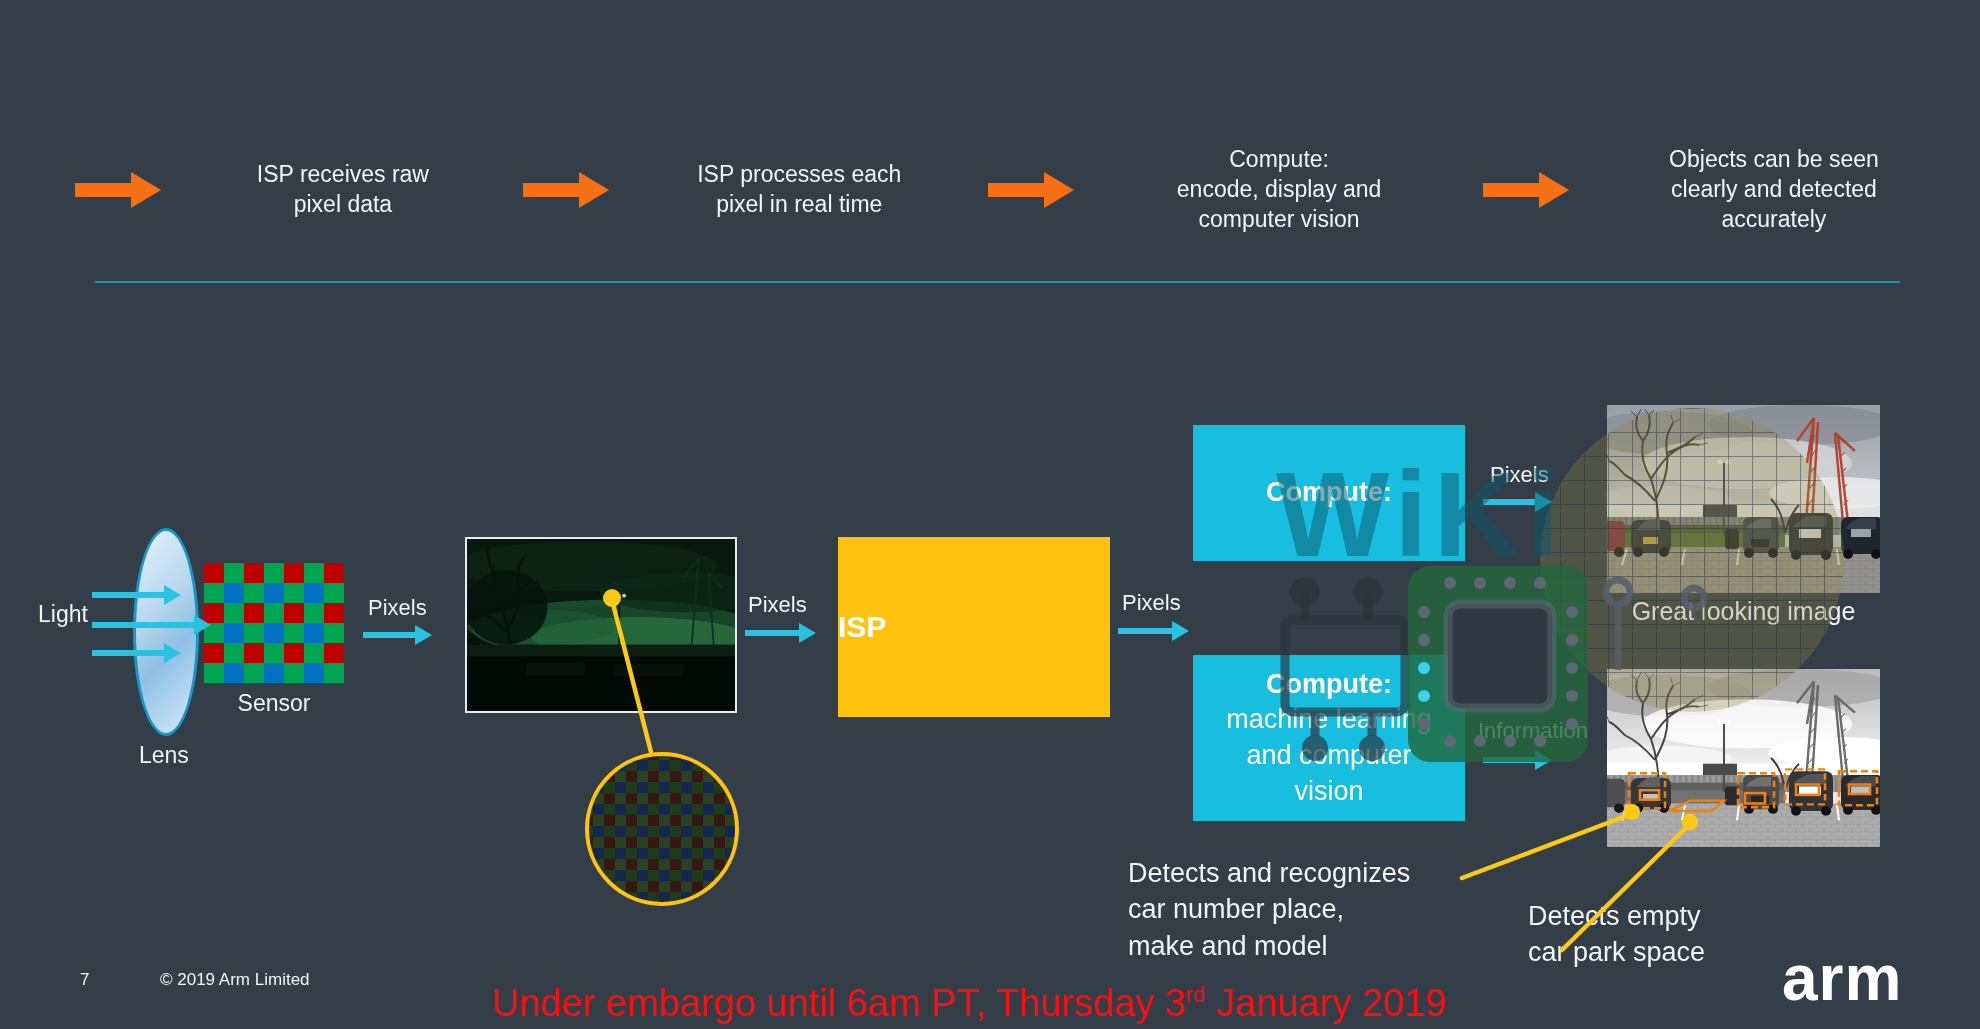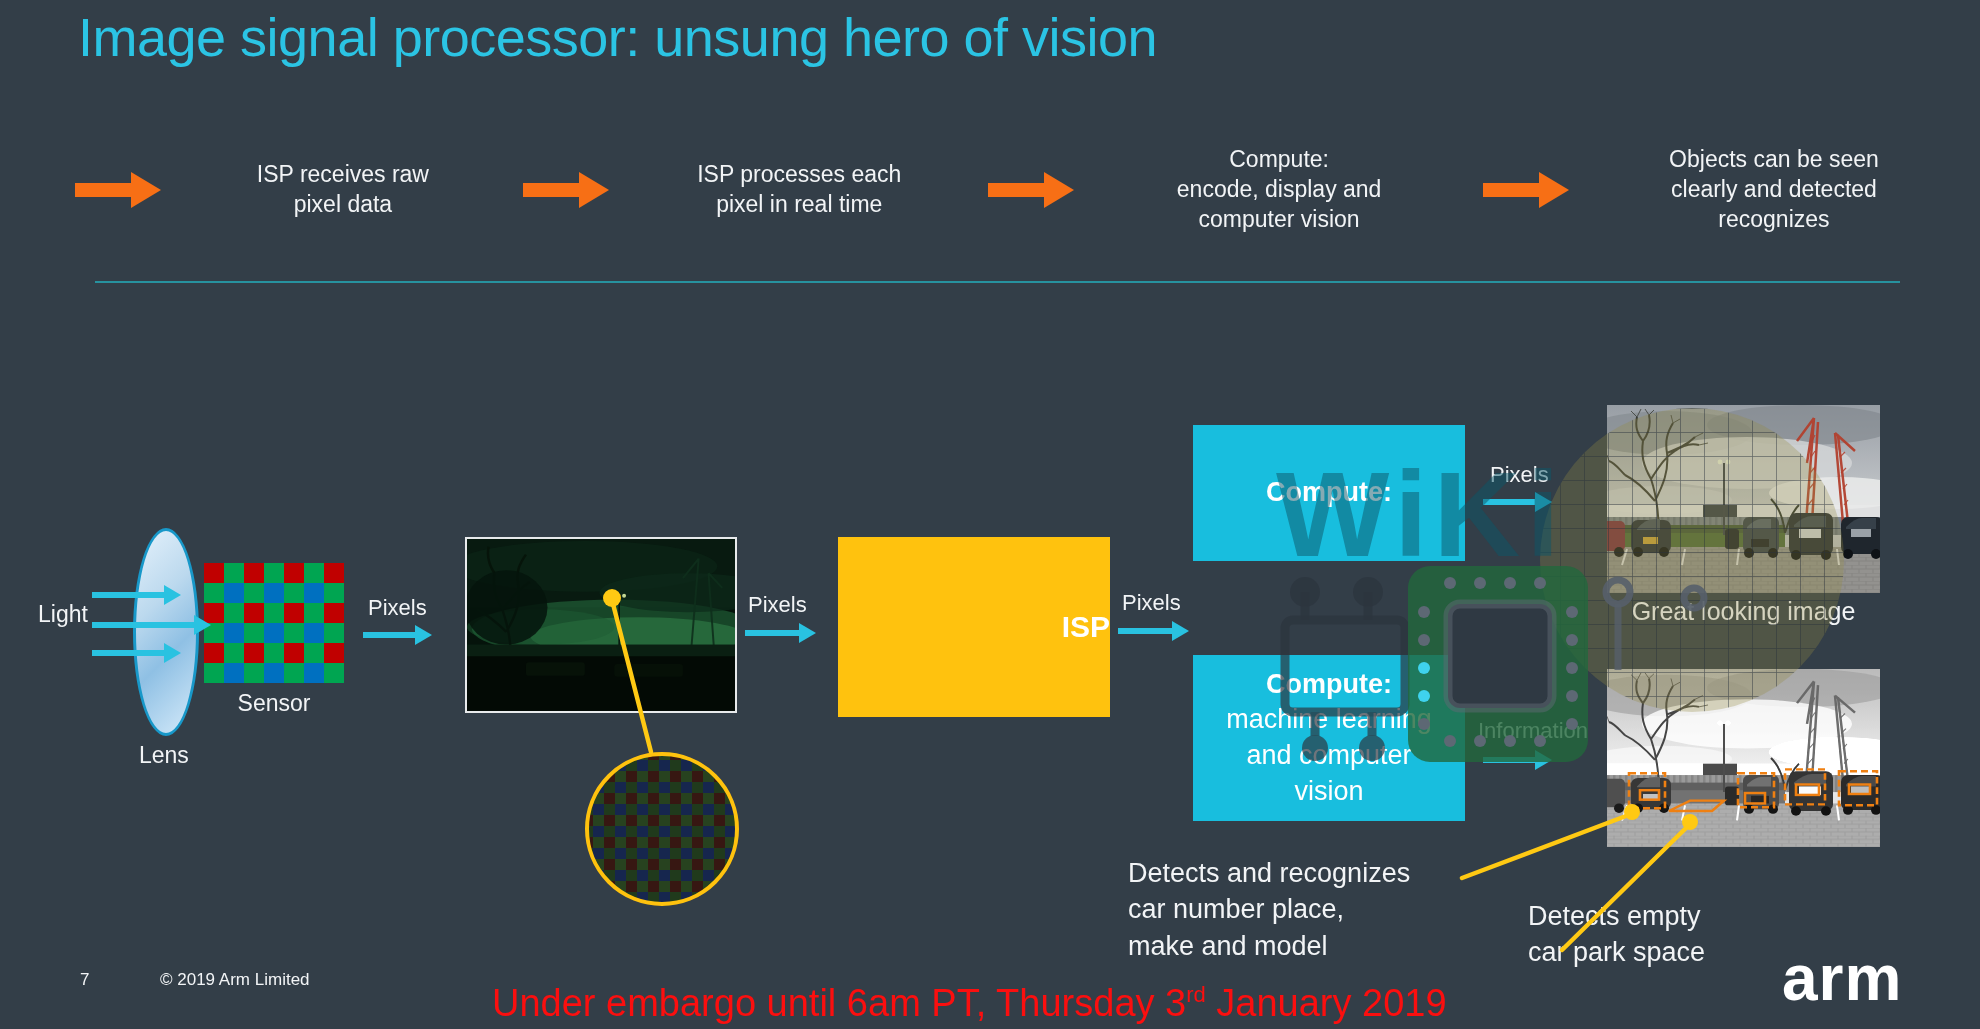--- a/index.html
+++ b/index.html
@@ -31,21 +31,21 @@
   .lbl{font-size:23px;color:#f2f4f6;}
   .lbl-sm{font-size:22px;color:#f2f4f6;}
 
   
   .lens{left:133px;top:528px;width:60px;height:202px;border-radius:50%;
     background:linear-gradient(135deg,#e4f1fb 0%,#bcd9ee 35%,#8fc0e4 60%,#d6ebfa 100%);
     border:3px solid #1898c9;z-index:2;}
   .light-arrow{z-index:3;}
 
   
-  .isp-box{left:838px;top:537px;width:272px;height:180px;background:#ffc20e;display:flex;align-items:center;justify-content:flex-end;}
+  .isp-box{left:838px;top:537px;width:272px;height:180px;background:#ffc20e;display:flex;align-items:center;justify-content:flex-start;}
   .isp-box .t{font-size:30px;font-weight:bold;color:#ffffff;}
   .isp-caption{left:842px;top:733px;font-size:25px;line-height:1.32;}
 
   
   .cbox{background:#18bede;color:#fff;display:flex;flex-direction:column;align-items:center;justify-content:center;font-size:27px;line-height:1.32;text-align:center;}
   .cbox .h{font-weight:bold;}
   .cbox1{left:1193px;top:425px;width:272px;height:136px;}
   .cbox2{left:1193px;top:655px;width:272px;height:166px;}
 
   
@@ -157,37 +157,36 @@
           <rect x="234" y="112" width="42" height="37" rx="7" fill="#1f262d"></rect>
           <path d="M239 122 q9 -9 16 -9 h14 v11 h-30z" fill="#39444d" opacity="0.9"></path>
           <rect x="244" y="124" width="20" height="8" fill="#9aa1a7"></rect>
           <circle cx="241" cy="149" r="5" fill="#0e1216"></circle>
           <circle cx="269" cy="149" r="5" fill="#0e1216"></circle>
         </g>
       </g>
     </defs>
   </svg>
 
-  <div class="abs title">Image signal processor: unsung hero of vision</div>
 
   <div class="abs flow">
     <div class="block-arrow"></div>
     <div class="flow-step fs2 preline">ISP receives raw
 pixel data</div>
     <div class="block-arrow"></div>
     <div class="flow-step fs3 preline">ISP processes each
 pixel in real time</div>
     <div class="block-arrow"></div>
     <div class="flow-step fs4 preline">Compute:
 encode, display and
 computer vision</div>
     <div class="block-arrow"></div>
     <div class="flow-step fs5 preline">Objects can be seen
 clearly and detected
-recognizes</div>
+accurately</div>
   </div>
 
   <div class="abs divider"></div>
 
   <div class="abs lbl" style="left:28px;top:601px;margin-left:10px;">Light</div>
   <div class="abs thin-arrow light-arrow" style="left:92px;top:592px;width:82px;"></div>
   <div class="abs thin-arrow light-arrow" style="left:92px;top:622px;width:112px;"></div>
   <div class="abs thin-arrow light-arrow" style="left:92px;top:650px;width:82px;"></div>
   <div class="abs lens"></div>
   <div class="abs lbl" style="left:139px;top:742px;">Lens</div>

